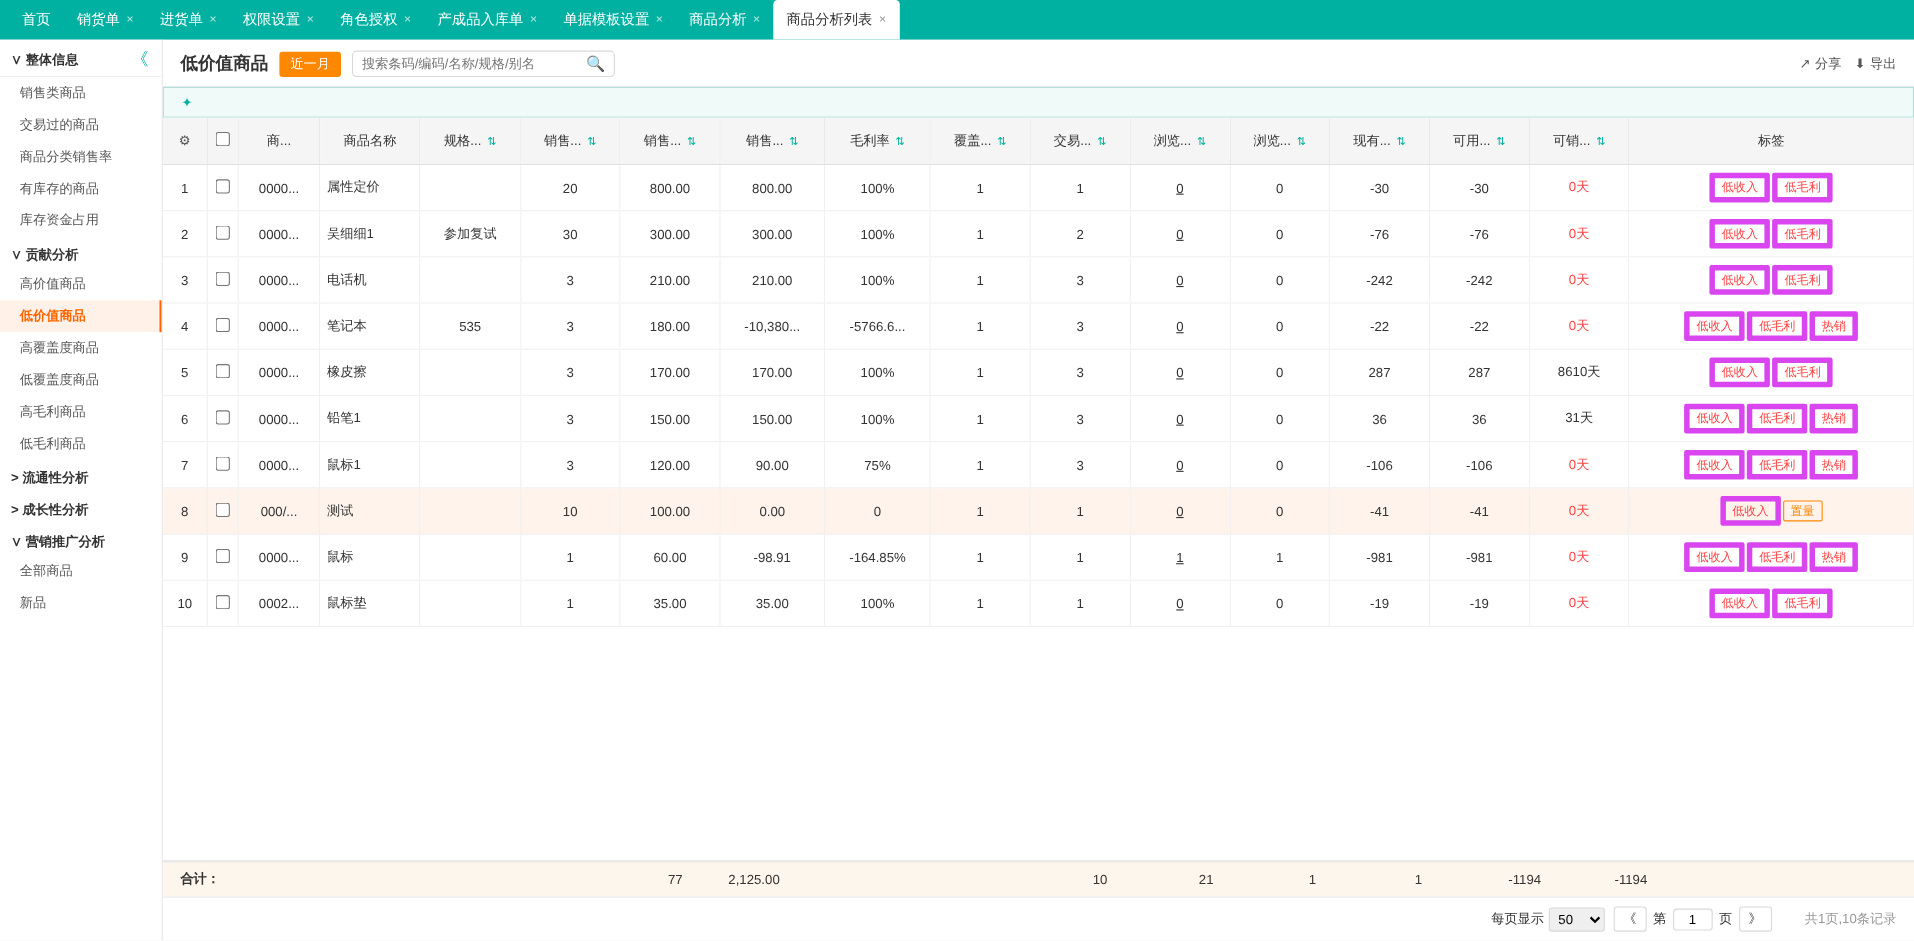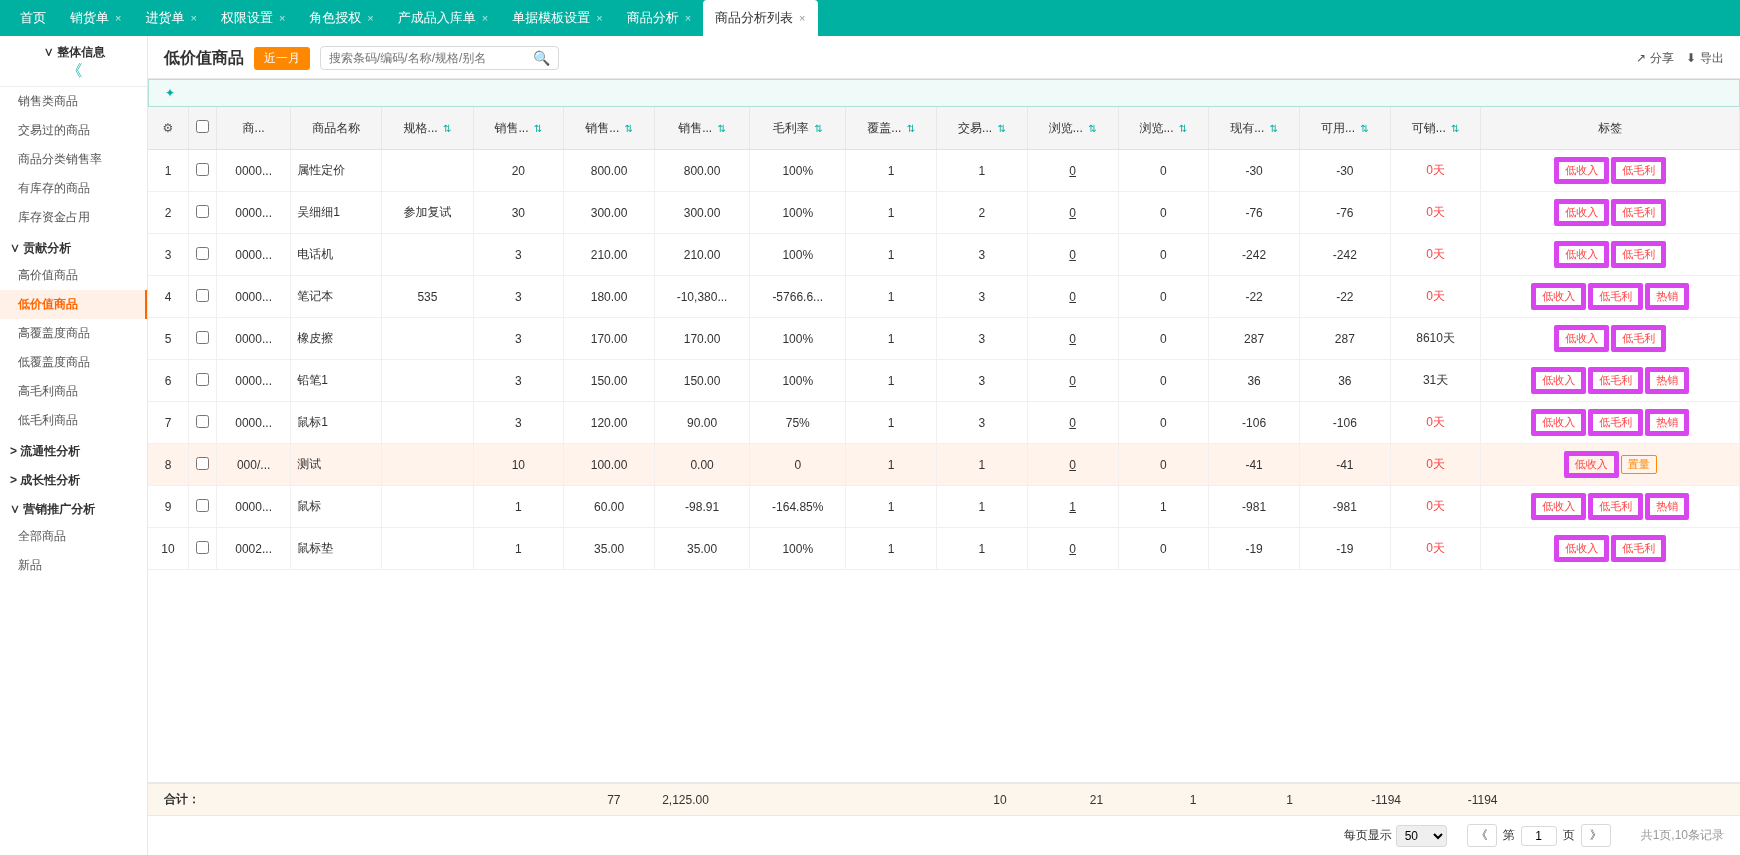--- a/index.html
+++ b/index.html
@@ -50,21 +50,21 @@
     .tag-red { color: #ff4444; border: 5px solid #d946ef; font-family: Liberation Serif, serif; }
     .tag-orange { color: #ff8800; border: 1px solid #ff8800; }
     .underline { text-decoration: underline; cursor: pointer; }
 
     
     .table-footer { background: #fdf6ec; border-top: 2px solid #e8e8e8; padding: 7px 16px; display: flex; align-items: center; flex-shrink: 0; font-size: 12px; }
     .footer-label { font-weight: bold; color: #333; margin-right: 16px; }
     .footer-values { display: flex; gap: 0; flex: 1; }
 
     
-    .pagination { background: #fff; border-top: 1px solid #e8e8e8; padding: 8px 16px; display: flex; align-items: center; justify-content: flex-end; gap: 20px; flex-shrink: 0; font-size: 12px; }
+    .pagination { background: #fff; border-top: 1px solid #e8e8e8; padding: 8px 16px; display: flex; align-items: center; justify-content: flex-end; gap: 8px; flex-shrink: 0; font-size: 12px; }
     .pagination .per-page { display: flex; align-items: center; gap: 4px; }
     .per-page select { border: 1px solid #d9d9d9; border-radius: 3px; padding: 2px 4px; font-size: 12px; }
     .pagination .page-nav { display: flex; align-items: center; gap: 6px; }
     .page-btn { border: 1px solid #d9d9d9; background: #fff; border-radius: 3px; padding: 2px 8px; cursor: pointer; color: #333; font-size: 12px; }
     .page-input { border: 1px solid #d9d9d9; border-radius: 3px; width: 36px; text-align: center; padding: 2px; font-size: 12px; }
     .total-info { color: #999; margin-left: 24px; }
 
     .settings-icon { display: inline-flex; align-items: center; justify-content: center; width: 28px; height: 28px; cursor: pointer; color: #555; }
     .checkbox-cell { width: 28px; }
     input[type=checkbox] { cursor: pointer; }
@@ -83,21 +83,21 @@
   <div class="nav-item">角色授权 <span class="close-x">×</span></div>
   <div class="nav-item">产成品入库单 <span class="close-x">×</span></div>
   <div class="nav-item">单据模板设置 <span class="close-x">×</span></div>
   <div class="nav-item">商品分析 <span class="close-x">×</span></div>
   <div class="nav-item active">商品分析列表 <span class="close-x">×</span></div>
 </nav>
 
 <div class="main-layout">
 
   <aside class="sidebar">
-    <div style="display:flex; align-items:center; padding:8px 8px 4px 10px; border-bottom:1px solid #eee;flex-direction:column;">
+    <div style="display:flex; align-items:center; padding:8px 8px 4px 10px; border-bottom:1px solid #eee;">
       <span class="sidebar-group-title" style="flex:1; padding:0;">∨ 整体信息</span>
       <span class="collapse-btn">《</span>
     </div>
     <div class="sidebar-item">销售类商品</div>
     <div class="sidebar-item">交易过的商品</div>
     <div class="sidebar-item">商品分类销售率</div>
     <div class="sidebar-item">有库存的商品</div>
     <div class="sidebar-item">库存资金占用</div>
 
     <div class="sidebar-group-title">∨ 贡献分析</div>

